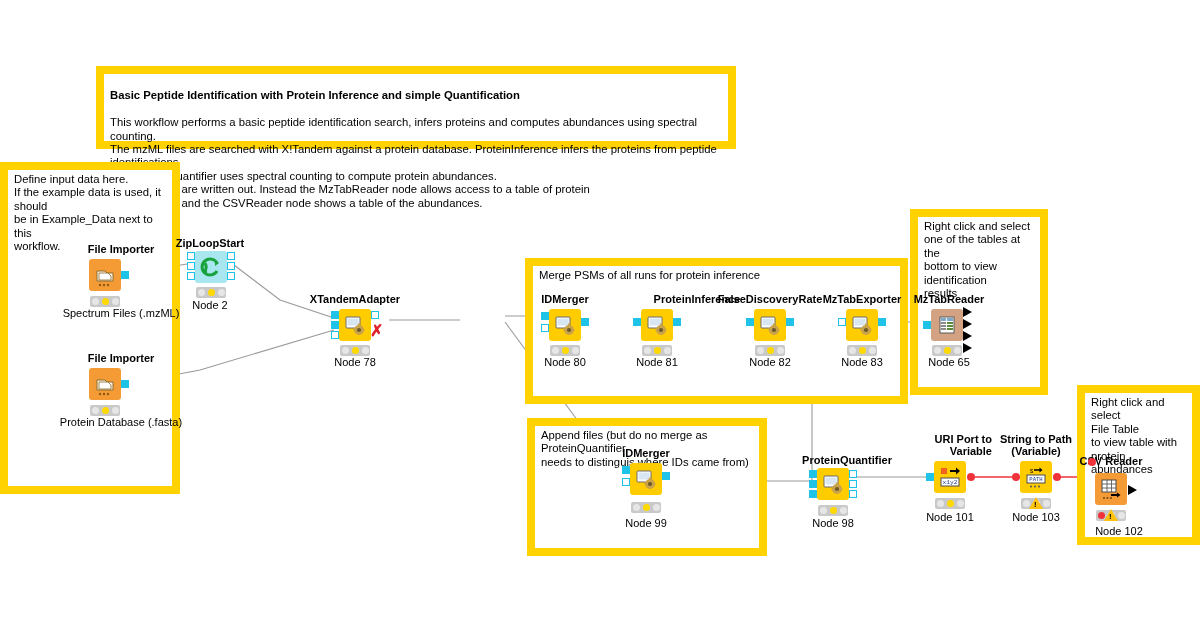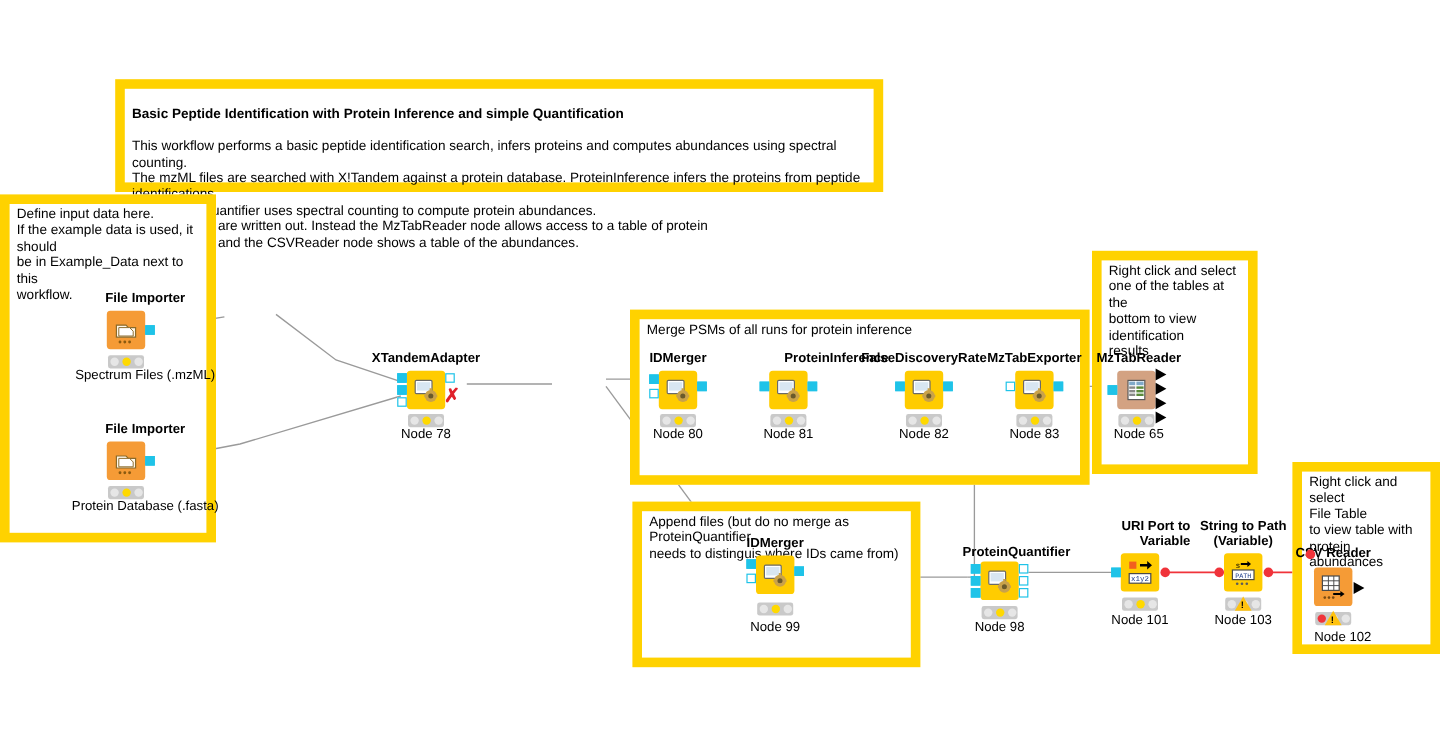--- a/index.html
+++ b/index.html
@@ -85,32 +85,32 @@
       <path d="M854,477 L931,477"></path>
     </g>
     <g fill="none" stroke="#F0333A" stroke-width="1.4">
 
       <path d="M969,477 L1022,477"></path>
 
       <path d="M1060,477 L1092,477 L1092,462"></path>
     </g>
   </svg>
 
-  <div class="anno" style="left:96px;top:66px;width:640px;height:94px;">
+  <div class="anno" style="left:96px;top:66px;width:640px;height:83px;">
     <div class="txt b1">
       <span class="anno-title">Basic Peptide Identification with Protein Inference and simple Quantification</span><br>
       <span>This workflow performs a basic peptide identification search, infers proteins and computes abundances using spectral counting.
 The mzML files are searched with X!Tandem against a protein database. ProteinInference infers the proteins from peptide identifications
 and ProteinQuantifier uses spectral counting to compute protein abundances.
 No result files are written out. Instead the MzTabReader node allows access to a table of protein
 identifications and the CSVReader node shows a table of the abundances.</span>
     </div>
   </div>
 
-  <div class="anno" style="left:0px;top:162px;width:180px;height:290px;">
+  <div class="anno" style="left:0px;top:162px;width:180px;height:332px;">
     <div class="txt">Define input data here.
 If the example data is used, it should
 be in Example_Data next to this
 workflow.</div>
   </div>
 
   <div class="anno" style="left:525px;top:258px;width:383px;height:146px;">
     <div class="txt">Merge PSMs of all runs for protein inference</div>
   </div>
 
@@ -146,20 +146,43 @@
     </div>
     <div class="port data-out" style="left:52px;top:28px;"></div>
     <div class="tl" style="left:21px;top:53px;">
       <i class="off"></i>
       <i class="amber"></i>
       <i class="off"></i>
     </div>
     <div class="nd-label" style="top:64px;">Spectrum Files (.mzML)</div>
   </div>
 
+  <div class="node" style="left:175px;top:237px;width:70px;height:78px;">
+    <div class="nd-title" style="top:0px;">ZipLoopStart</div>
+    <div class="nd-body cyan" style="left:20px;top:14px;">
+      <svg class="g" viewBox="0 0 32 32">
+        <path d="M22 12a8 8 0 1 0 0 8" fill="none" stroke="#18A23C" stroke-width="3"></path>
+        <path d="M10 20a8 8 0 0 0 0-8" fill="none" stroke="#18A23C" stroke-width="3"></path>
+        <path d="M20 9l4 3-4 3z" fill="#18A23C"></path>
+        <path d="M12 23l-4-3 4-3z" fill="#18A23C"></path>
+      </svg>
+    </div>
+    <div class="port open" style="left:12px;top:15px;"></div>
+    <div class="port open" style="left:12px;top:25px;"></div>
+    <div class="port open" style="left:12px;top:35px;"></div>
+    <div class="port open" style="left:52px;top:15px;"></div>
+    <div class="port open" style="left:52px;top:25px;"></div>
+    <div class="port open" style="left:52px;top:35px;"></div>
+    <div class="tl" style="left:21px;top:50px;">
+      <i class="off"></i>
+      <i class="amber"></i>
+      <i class="off"></i>
+    </div>
+    <div class="nd-label" style="top:62px;">Node 2</div>
+  </div>
 
   <div class="node" style="left:69px;top:352px;width:104px;height:70px;">
     <div class="nd-title" style="top:0px;">File Importer</div>
     <div class="nd-body orange" style="left:20px;top:16px;">
       <svg class="g" viewBox="0 0 32 32">
         <path d="M8 12h8l2 2h6v8H8z" fill="#FFF7E8" stroke="#8A6A2A" stroke-width="1"></path>
         <path d="M10 14h9l3 3v4H10z" fill="#FFFFFF" stroke="#8A6A2A" stroke-width="0.8"></path>
         <circle cx="11" cy="26" r="1.2" fill="#8A5A10"></circle>
         <circle cx="15" cy="26" r="1.2" fill="#8A5A10"></circle>
         <circle cx="19" cy="26" r="1.2" fill="#8A5A10"></circle>

